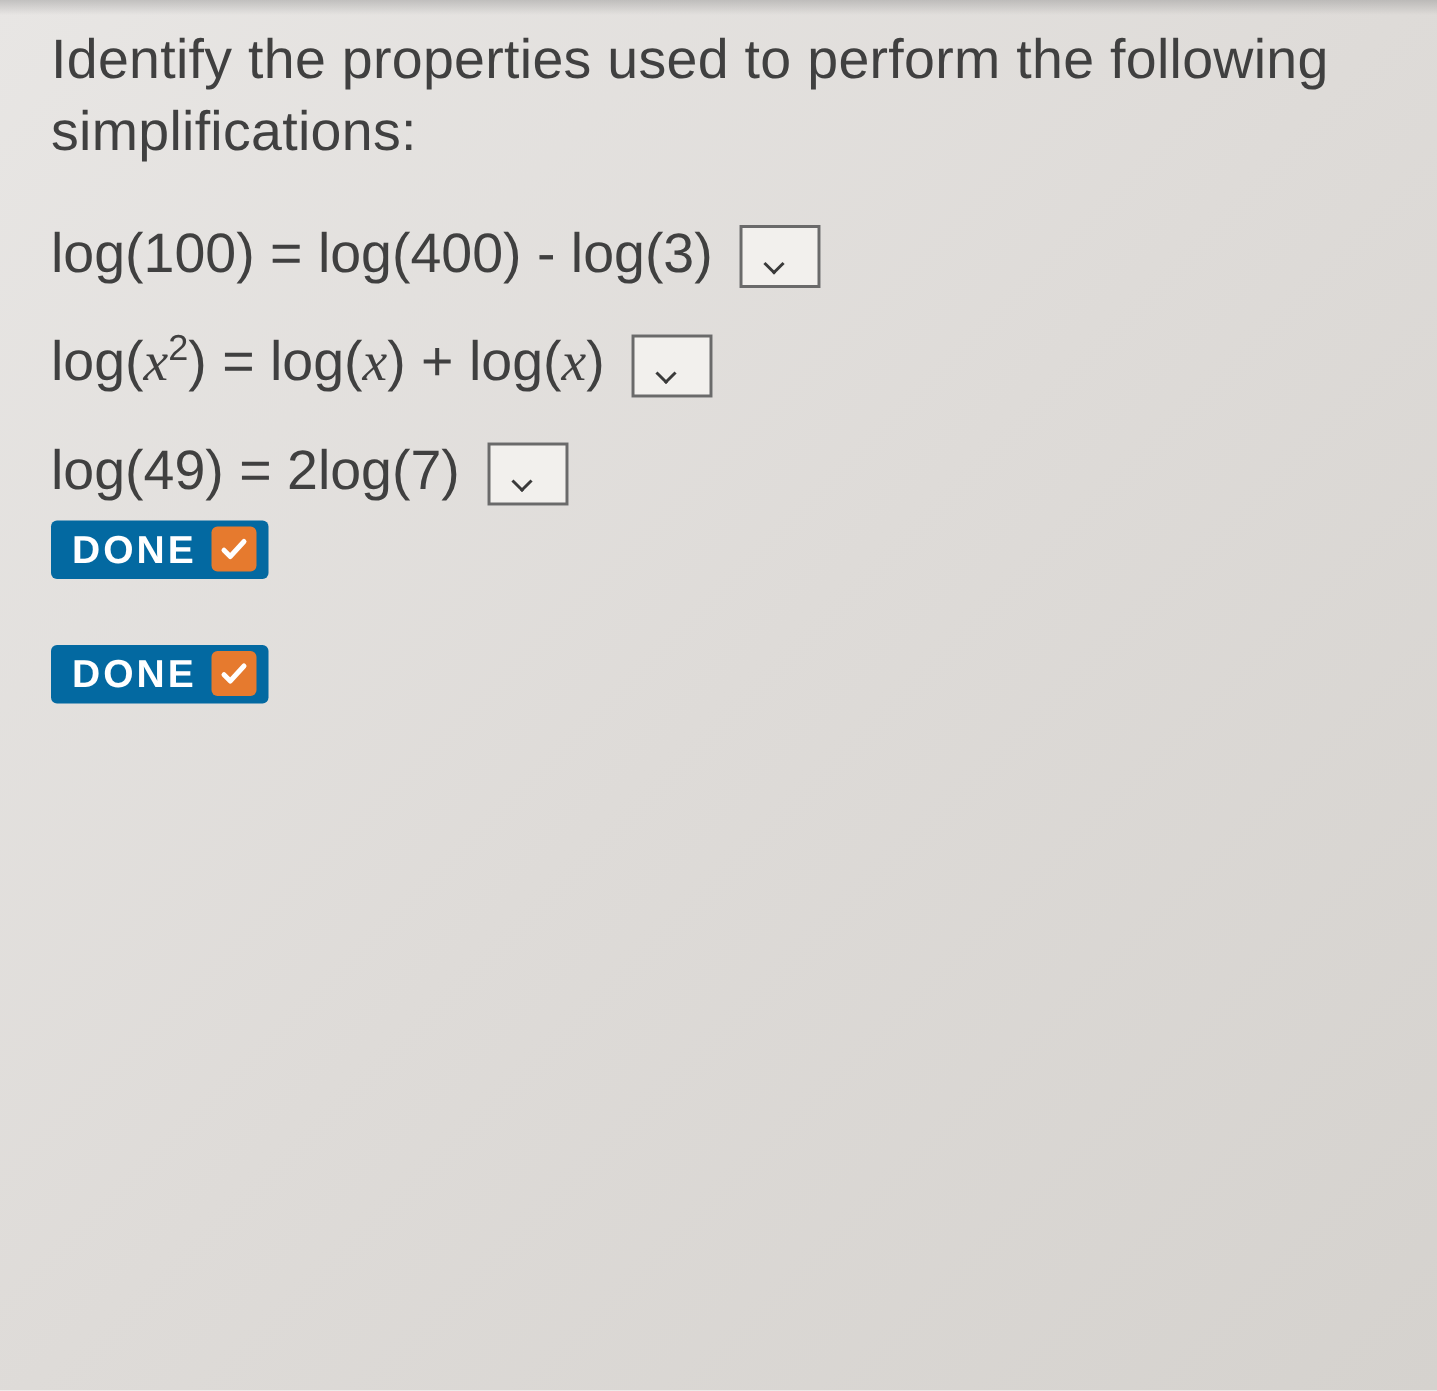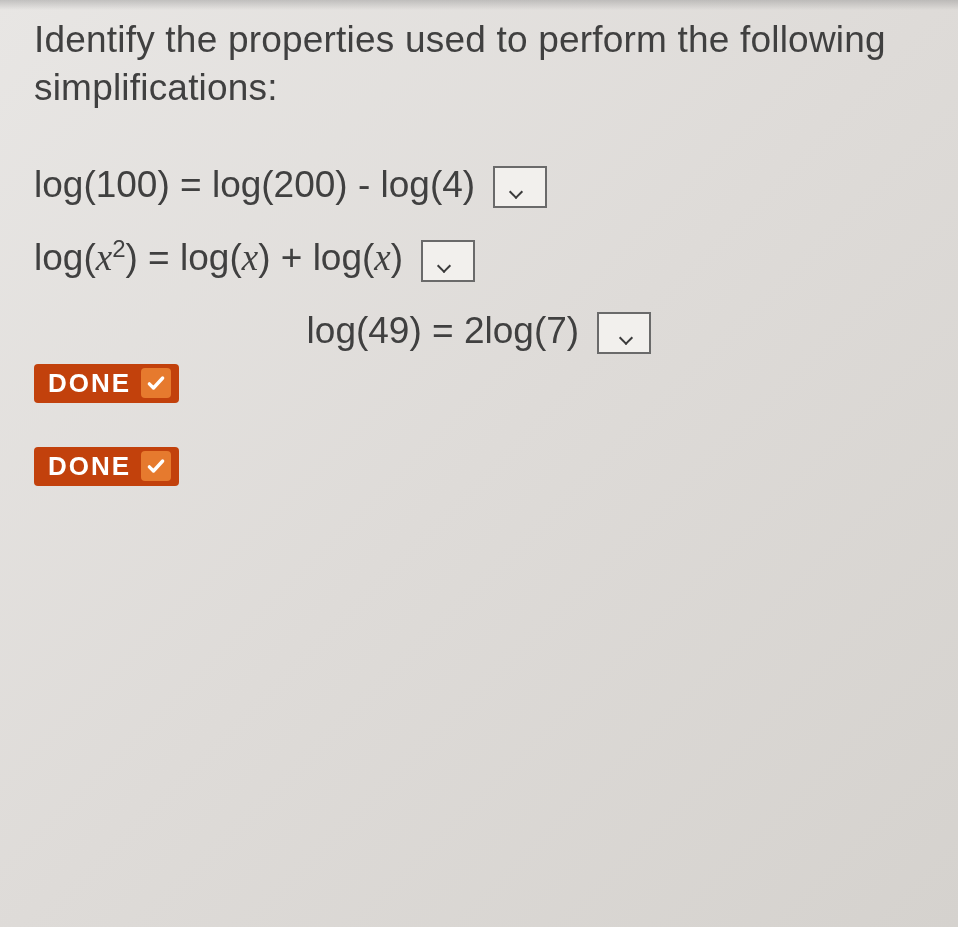--- a/index.html
+++ b/index.html
@@ -22,21 +22,21 @@
       top: 0;
       left: 0;
       right: 0;
       height: 10px;
       background: linear-gradient(to bottom, #888 0%, transparent 100%);
       opacity: 0.4;
     }
     .question-text {
       font-size: 37px;
       line-height: 1.3;
-      margin-bottom: 52px;
+      margin-bottom: 36px;
       color: #404040;
       letter-spacing: 0.2px;
     }
     .equation-row {
       font-size: 37px;
       color: #404040;
       margin-bottom: 28px;
       display: block;
     }
     .equation-wrap {
@@ -81,21 +81,21 @@
       left: 2px;
       width: 8px;
       height: 8px;
       border-right: 2.5px solid #3a3a3a;
       border-bottom: 2.5px solid #3a3a3a;
       transform: rotate(45deg);
     }
     .done-button {
       display: inline-flex;
       align-items: center;
-      background: #c2410c;
+      background: #0369a1;
       color: #fff;
       font-weight: bold;
       font-size: 26px;
       letter-spacing: 2px;
       padding: 4px 8px 4px 14px;
       border-radius: 4px;
       margin-top: 2px;
       margin-bottom: 30px;
       cursor: pointer;
       border: none;
@@ -122,38 +122,38 @@
       margin-bottom: 6px;
     }
   </style>
 </head>
 <body>
 
 <div class="question-text">Identify the properties used to perform the following simplifications:</div>
 
 <div class="equation-row">
   <span class="equation-wrap">
-    <span>log(100) = log(200) - log(4)</span>
+    <span>log(100) = log(400) - log(3)</span>
     <span class="dropdown">
       <span class="chevron"></span>
     </span>
   </span>
 </div>
 
 <div class="equation-row">
   <span class="equation-wrap">
     <span>log(</span><span class="italic">x</span><sup>2</sup><span>) = log(</span><span class="italic">x</span><span>) + log(</span><span class="italic">x</span><span>)</span>
     <span class="dropdown">
       <span class="chevron"></span>
     </span>
   </span>
 </div>
 
 <div class="eq-block">
-  <div class="equation-row" style="margin-bottom:8px;text-align:center;">
+  <div class="equation-row" style="margin-bottom:8px;">
     <span class="equation-wrap">
       <span>log(49) = 2log(7)</span>
       <span class="dropdown">
         <span class="chevron"></span>
       </span>
     </span>
   </div>
   <button class="done-button">
     <span>DONE</span>
     <span class="done-check">

